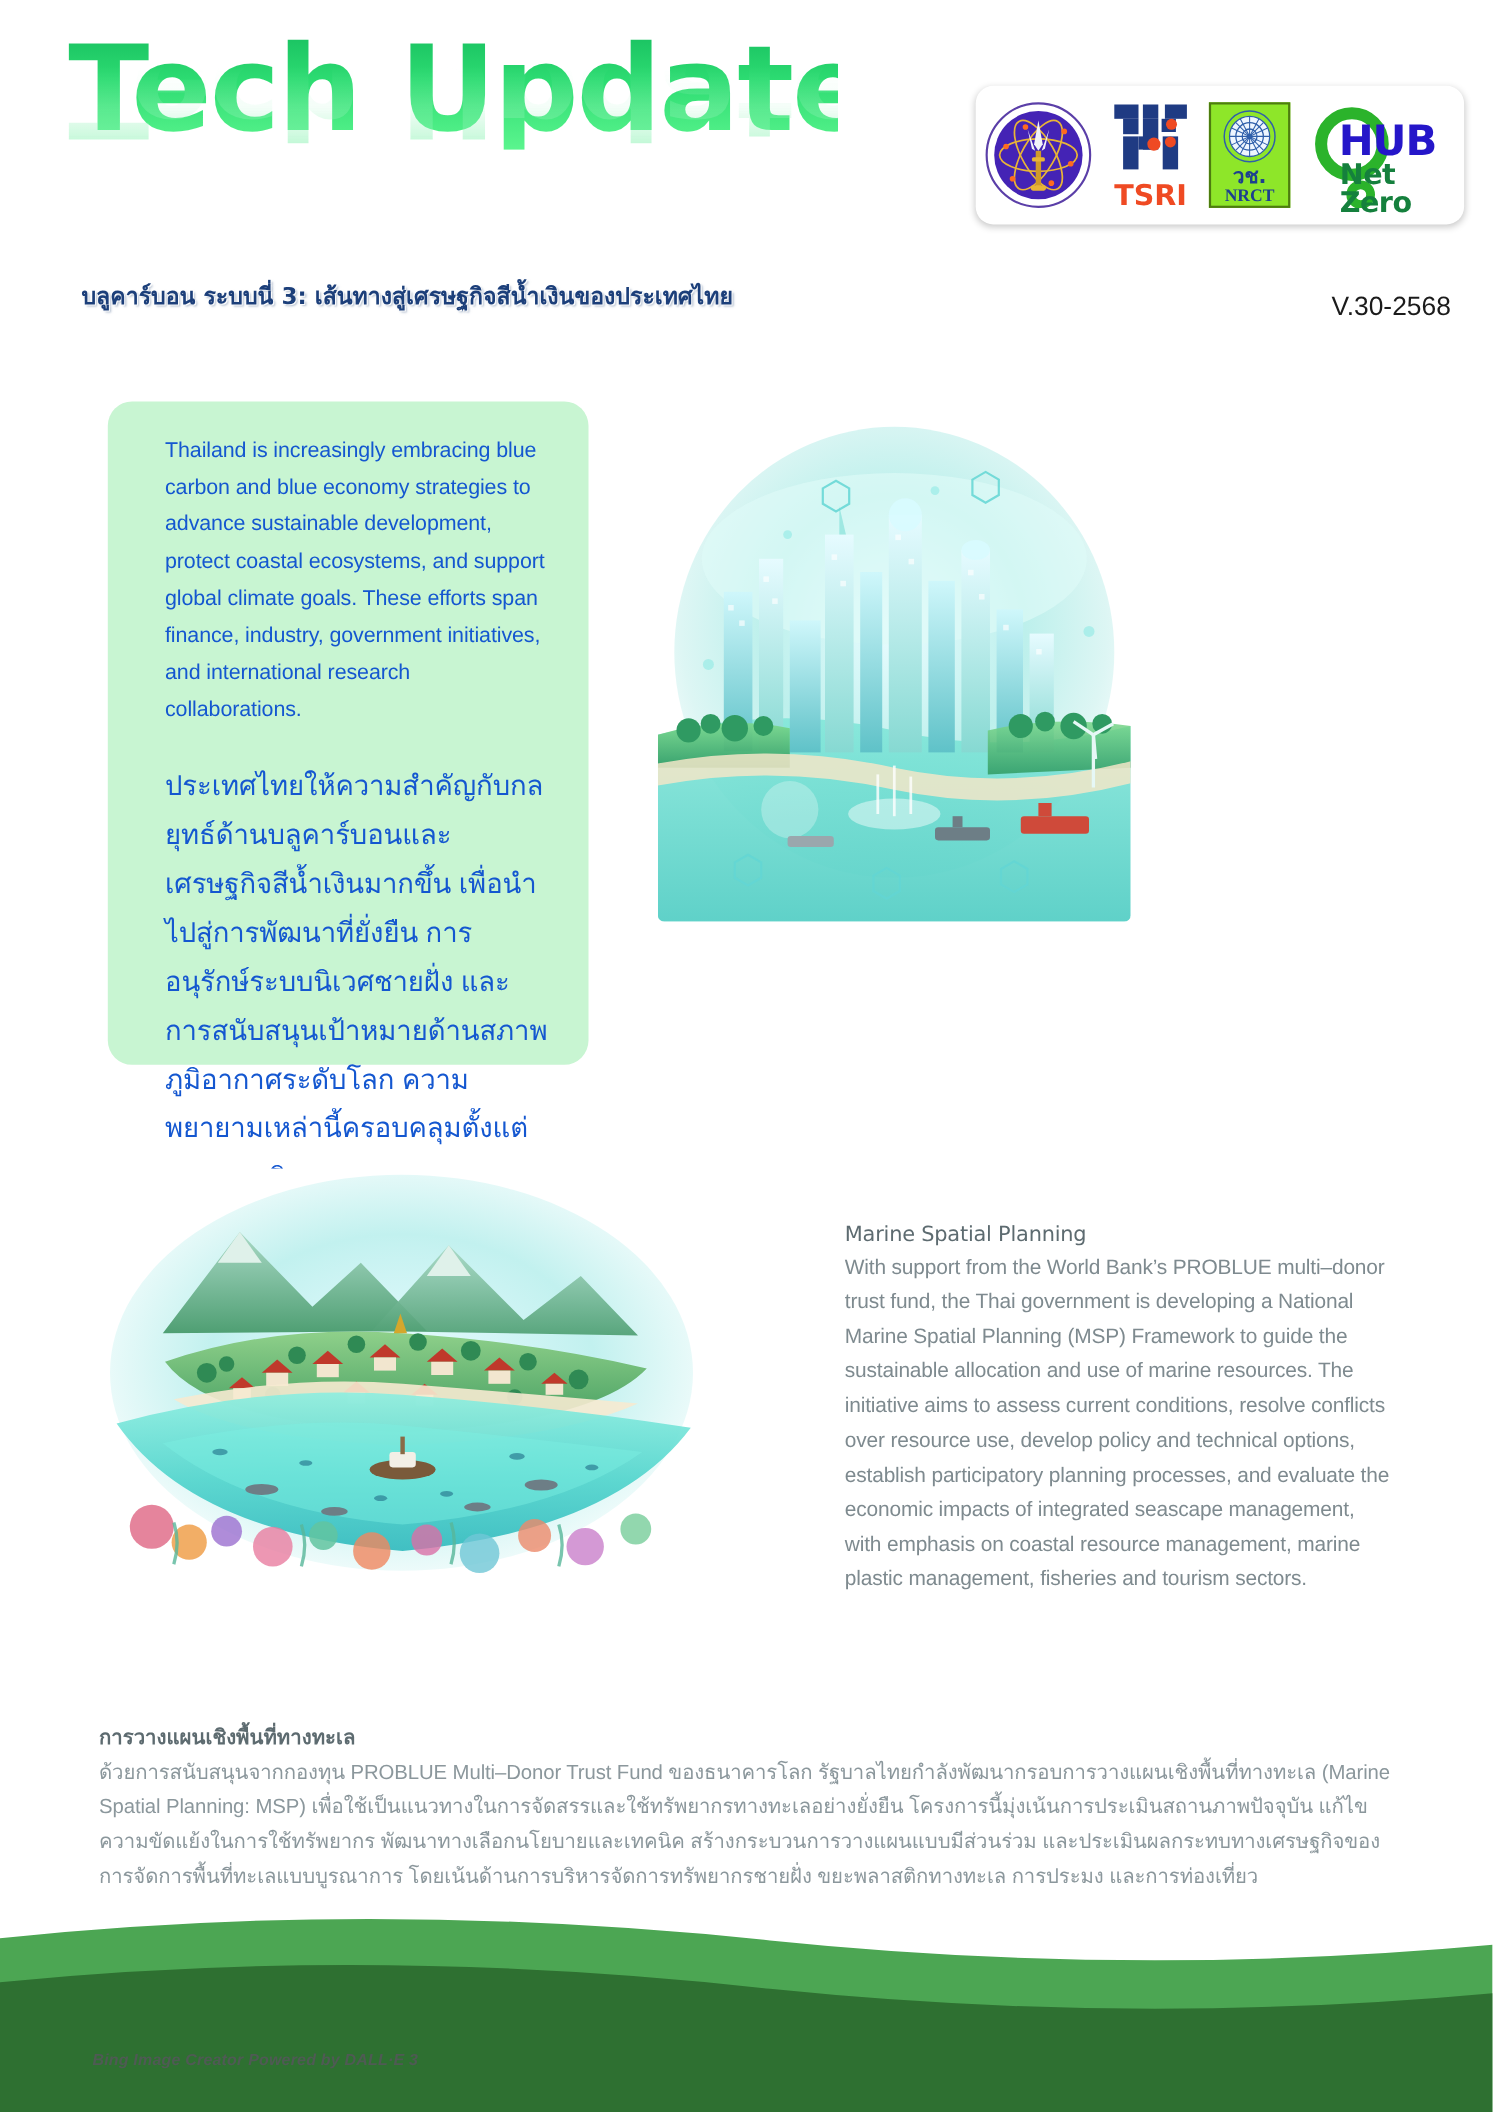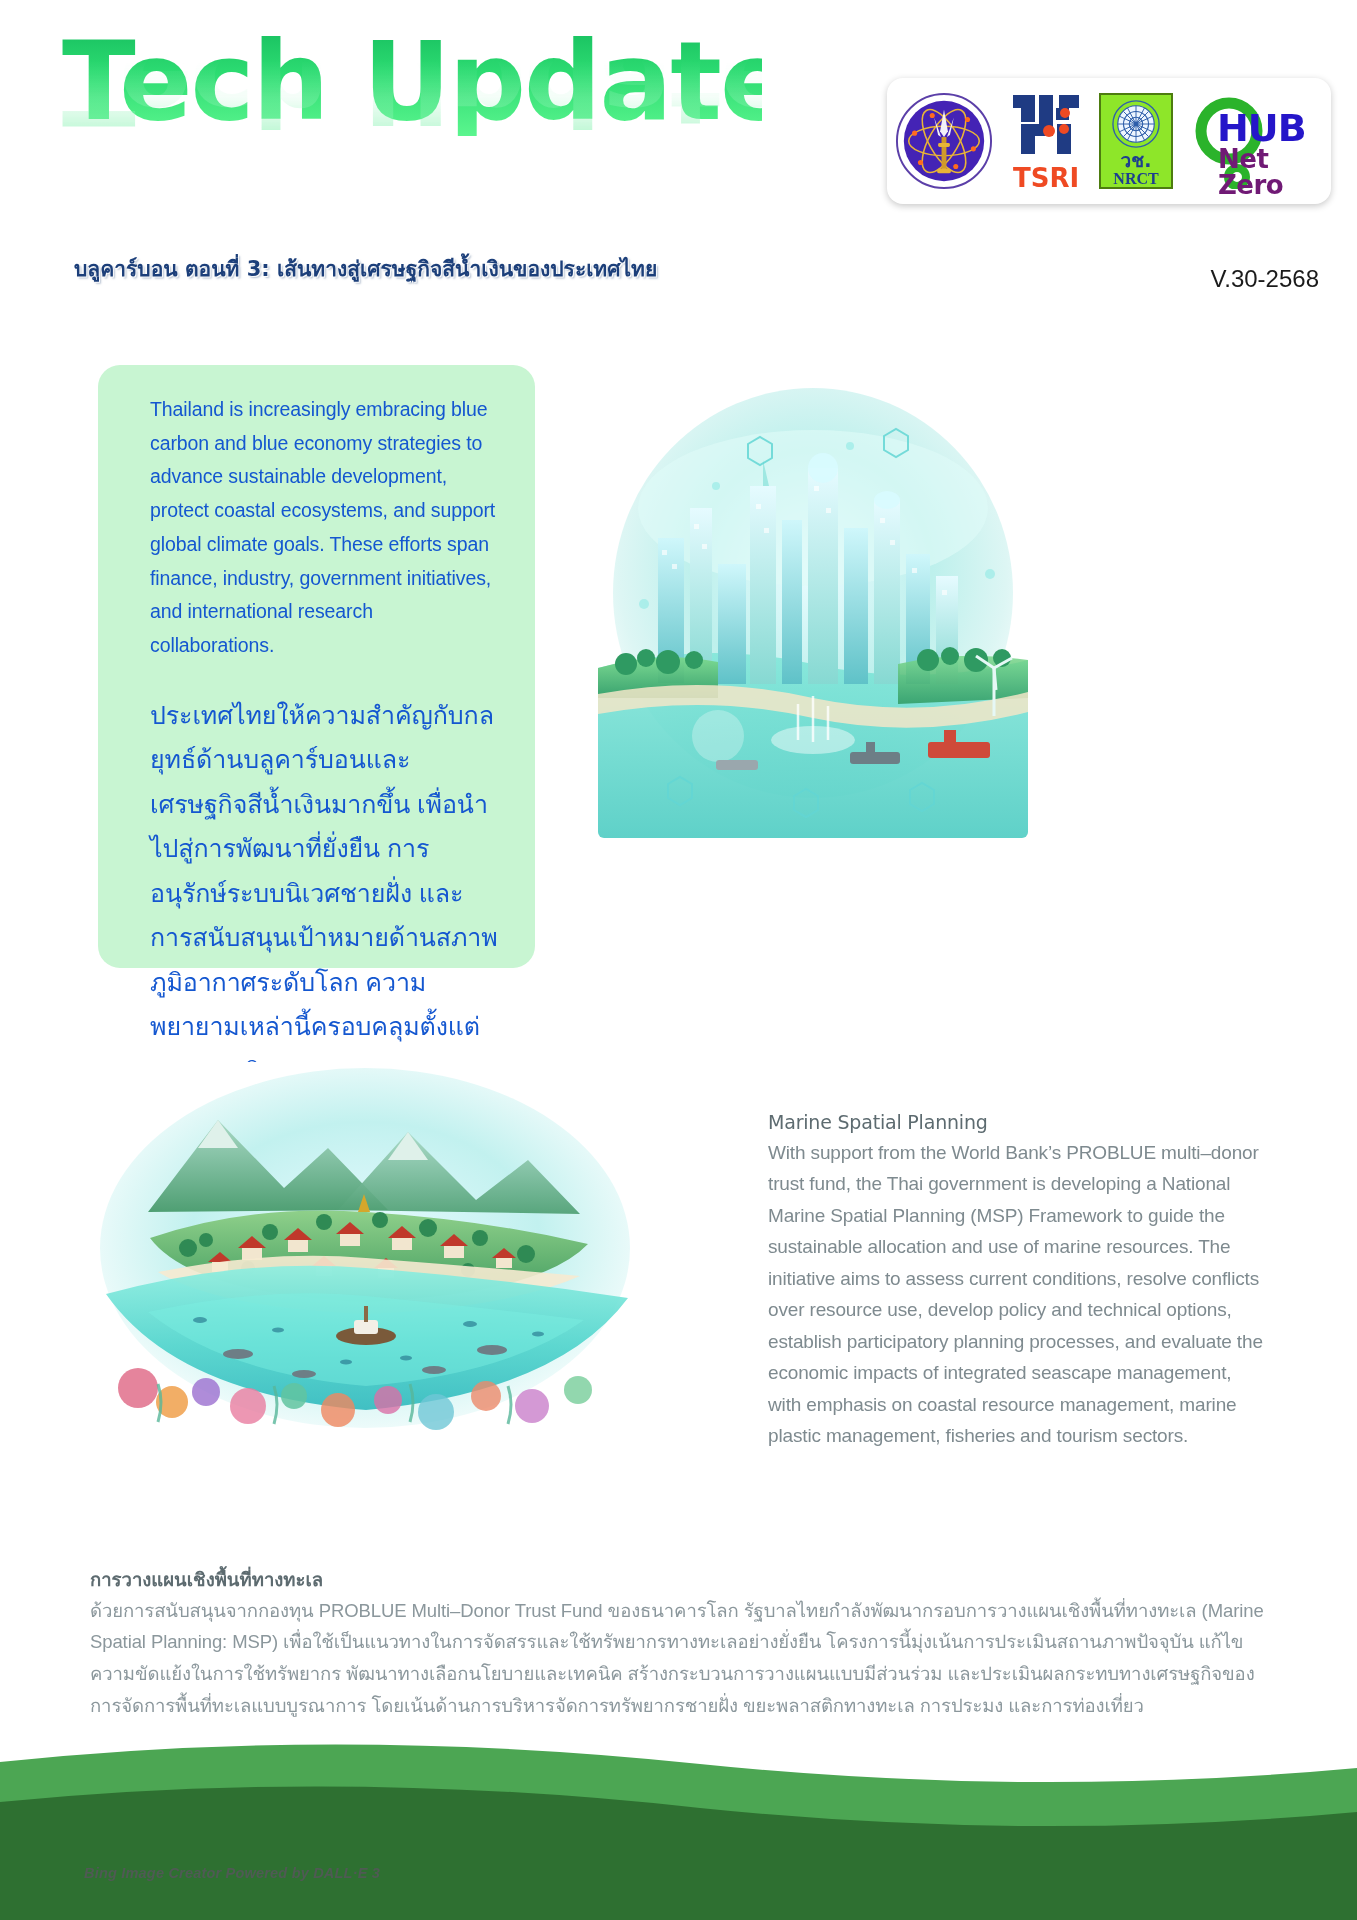--- a/index.html
+++ b/index.html
@@ -106,21 +106,21 @@
     color: #2516c9;
     line-height: 1;
     letter-spacing: -1px;
   }
   .netzero-text {
     position: absolute;
     left: 31px; top: 53px;
     font-family: "DejaVu Sans", sans-serif;
     font-weight: bold;
     font-size: 26px;
-    color: #701a75;
+    color: #15803d;
     line-height: 1;
     letter-spacing: -0.5px;
   }
 
   
   .title-block {
     position: absolute;
     left: 74px;
     top: 258px;
     width: 900px;
@@ -339,21 +339,21 @@
         <circle cx="50" cy="84" r="9" fill="none" stroke="#2bb32b" stroke-width="8"></circle>
       </svg>
       <div class="hub-text">HUB</div>
       <div class="netzero-text">Net Zero</div>
     </div>
 
   </div>
 </div>
 
 <div class="title-block">
-  <div class="title-th">บลูคาร์บอน ตอนที่ 3: เส้นทางสู่เศรษฐกิจสีน้ำเงินของประเทศไทย</div>
+  <div class="title-th">บลูคาร์บอน ระบบนี่ 3: เส้นทางสู่เศรษฐกิจสีน้ำเงินของประเทศไทย</div>
 </div>
 <div class="version">V.30-2568</div>
 
 <div class="intro-card">
   <div class="intro-en">Thailand is increasingly embracing blue carbon and blue economy strategies to advance sustainable development, protect coastal ecosystems, and support global climate goals. These efforts span finance, industry, government initiatives, and international research collaborations.</div>
   <div class="intro-th">ประเทศไทยให้ความสำคัญกับกลยุทธ์ด้านบลูคาร์บอนและเศรษฐกิจสีน้ำเงินมากขึ้น เพื่อนำไปสู่การพัฒนาที่ยั่งยืน การอนุรักษ์ระบบนิเวศชายฝั่ง และการสนับสนุนเป้าหมายด้านสภาพภูมิอากาศระดับโลก ความพยายามเหล่านี้ครอบคลุมตั้งแต่ภาคการเงิน ภาคอุตสาหกรรม โครงการของภาครัฐ ไปจนถึงความร่วมมือด้านการวิจัยระหว่างประเทศ</div>
 </div>
 
 <div class="hero-image">
   <svg width="430" height="470" viewBox="0 0 430 470">

